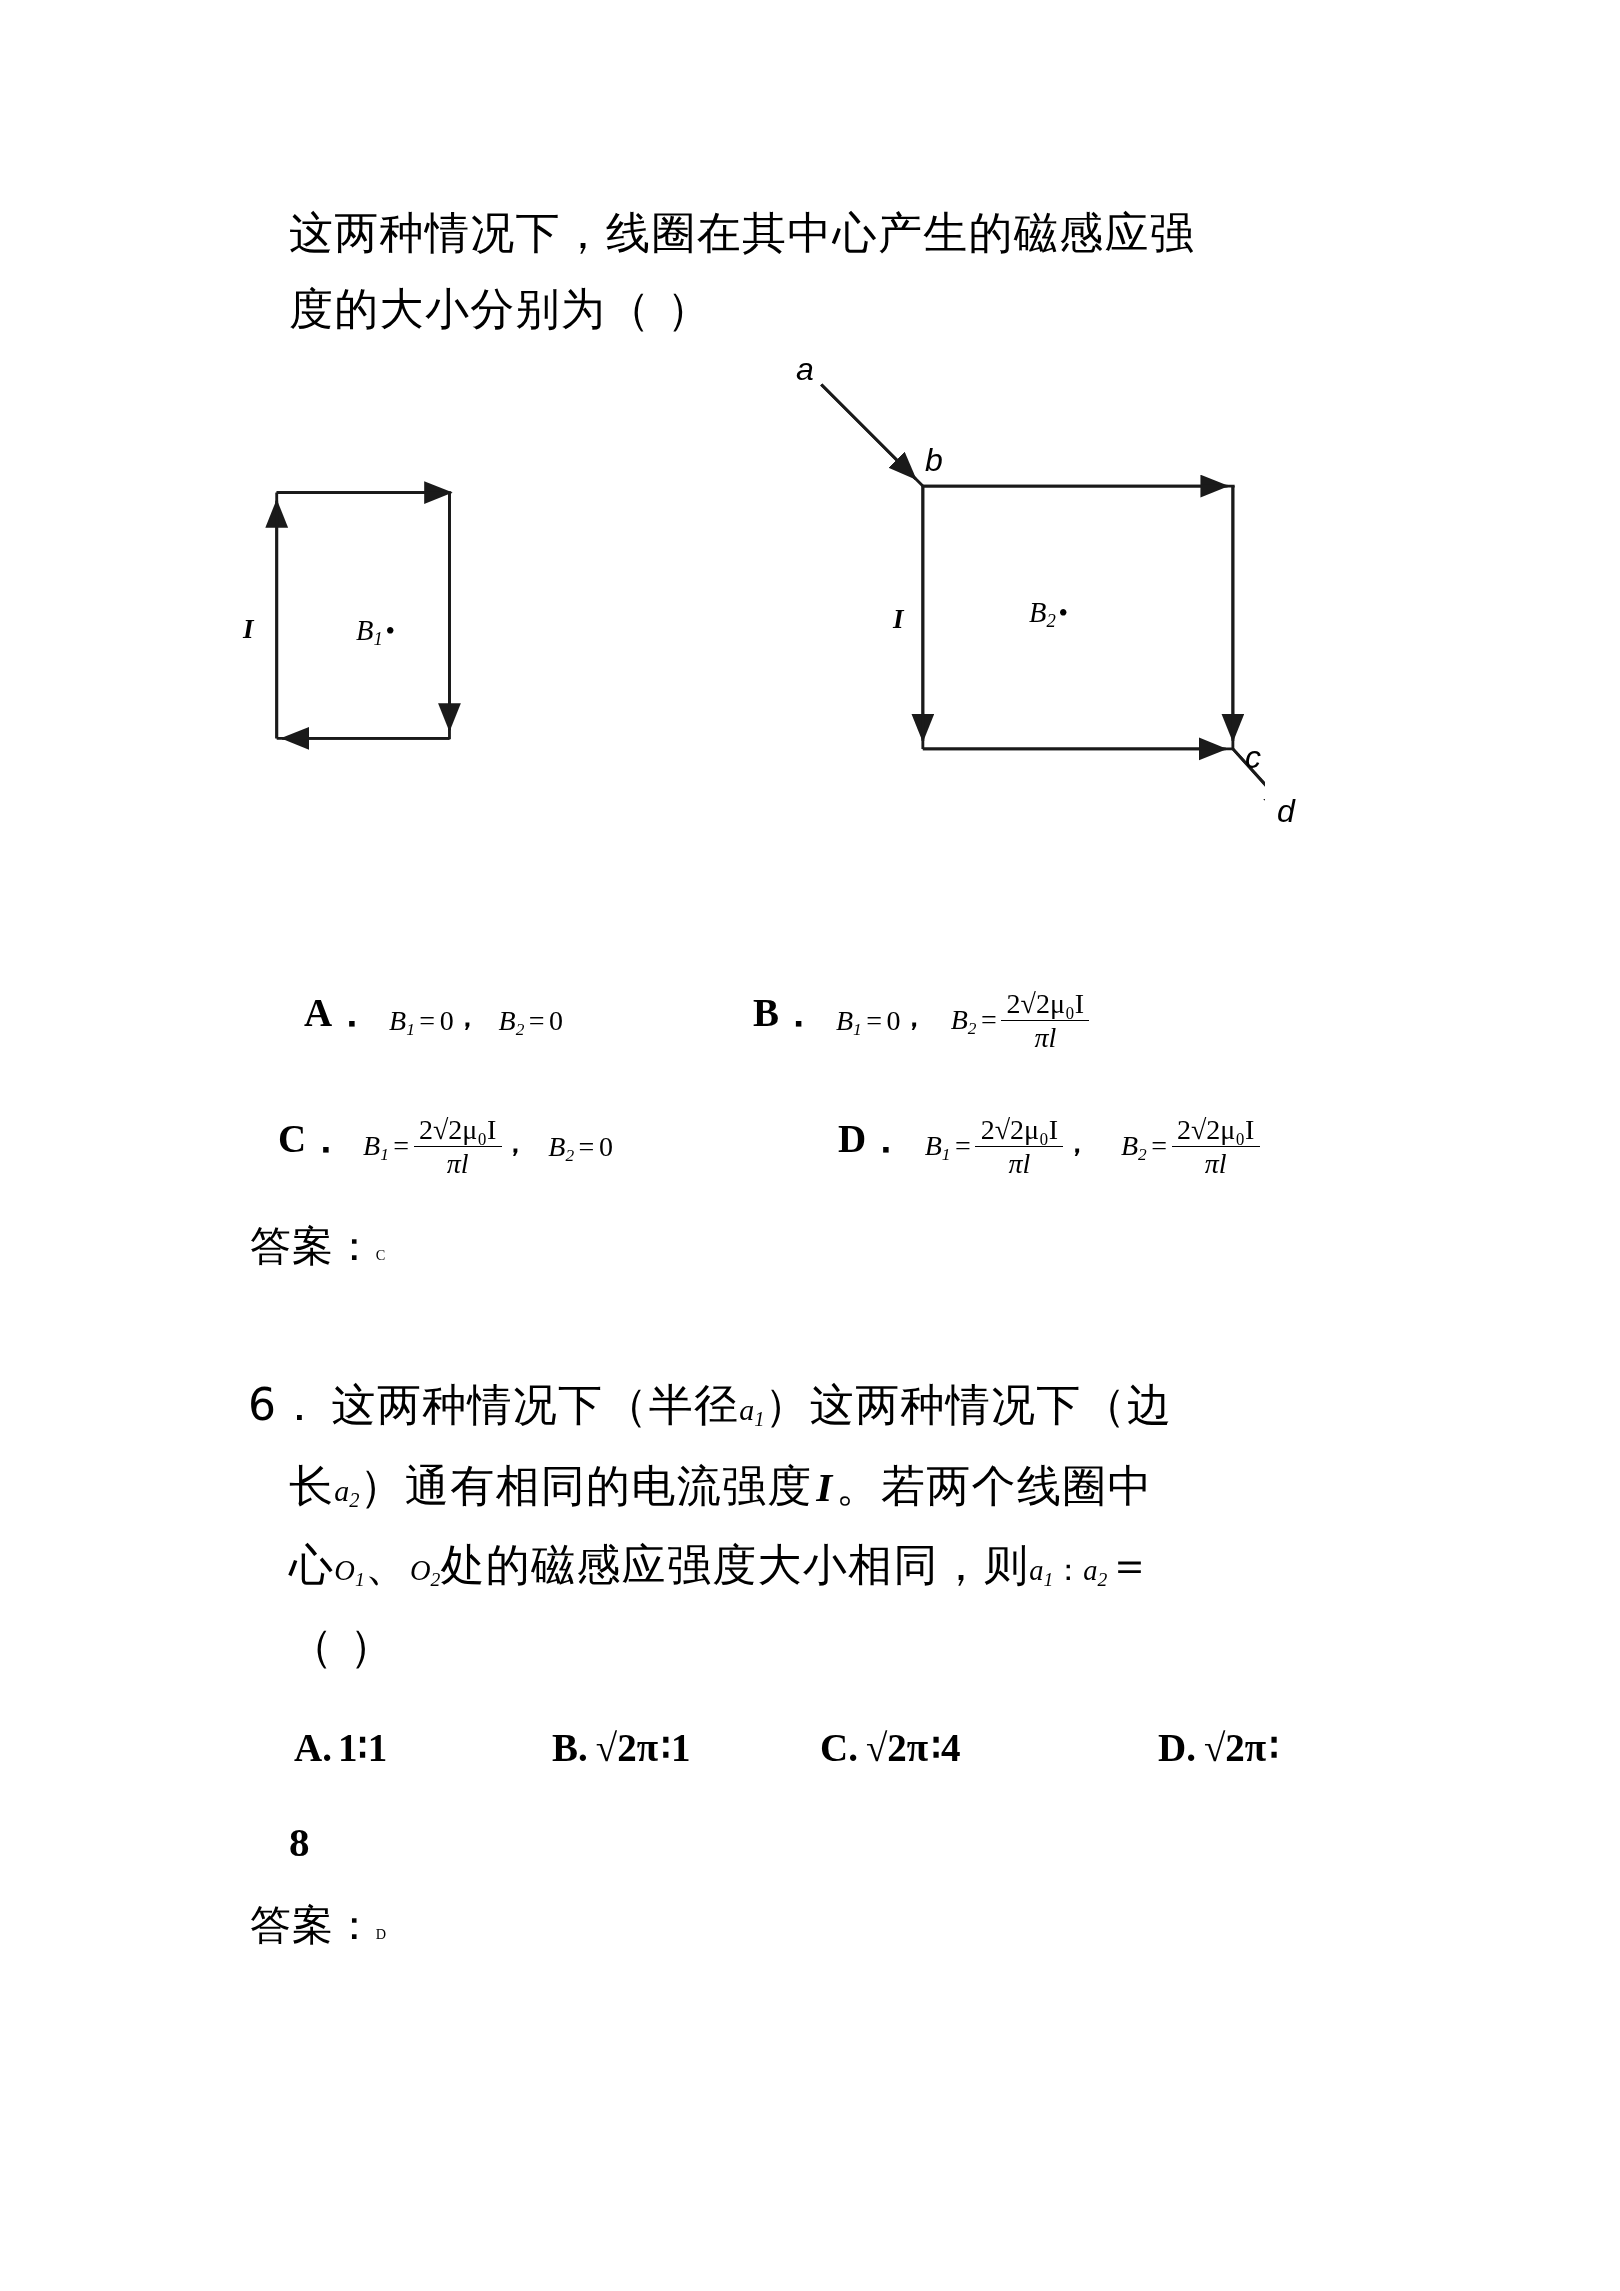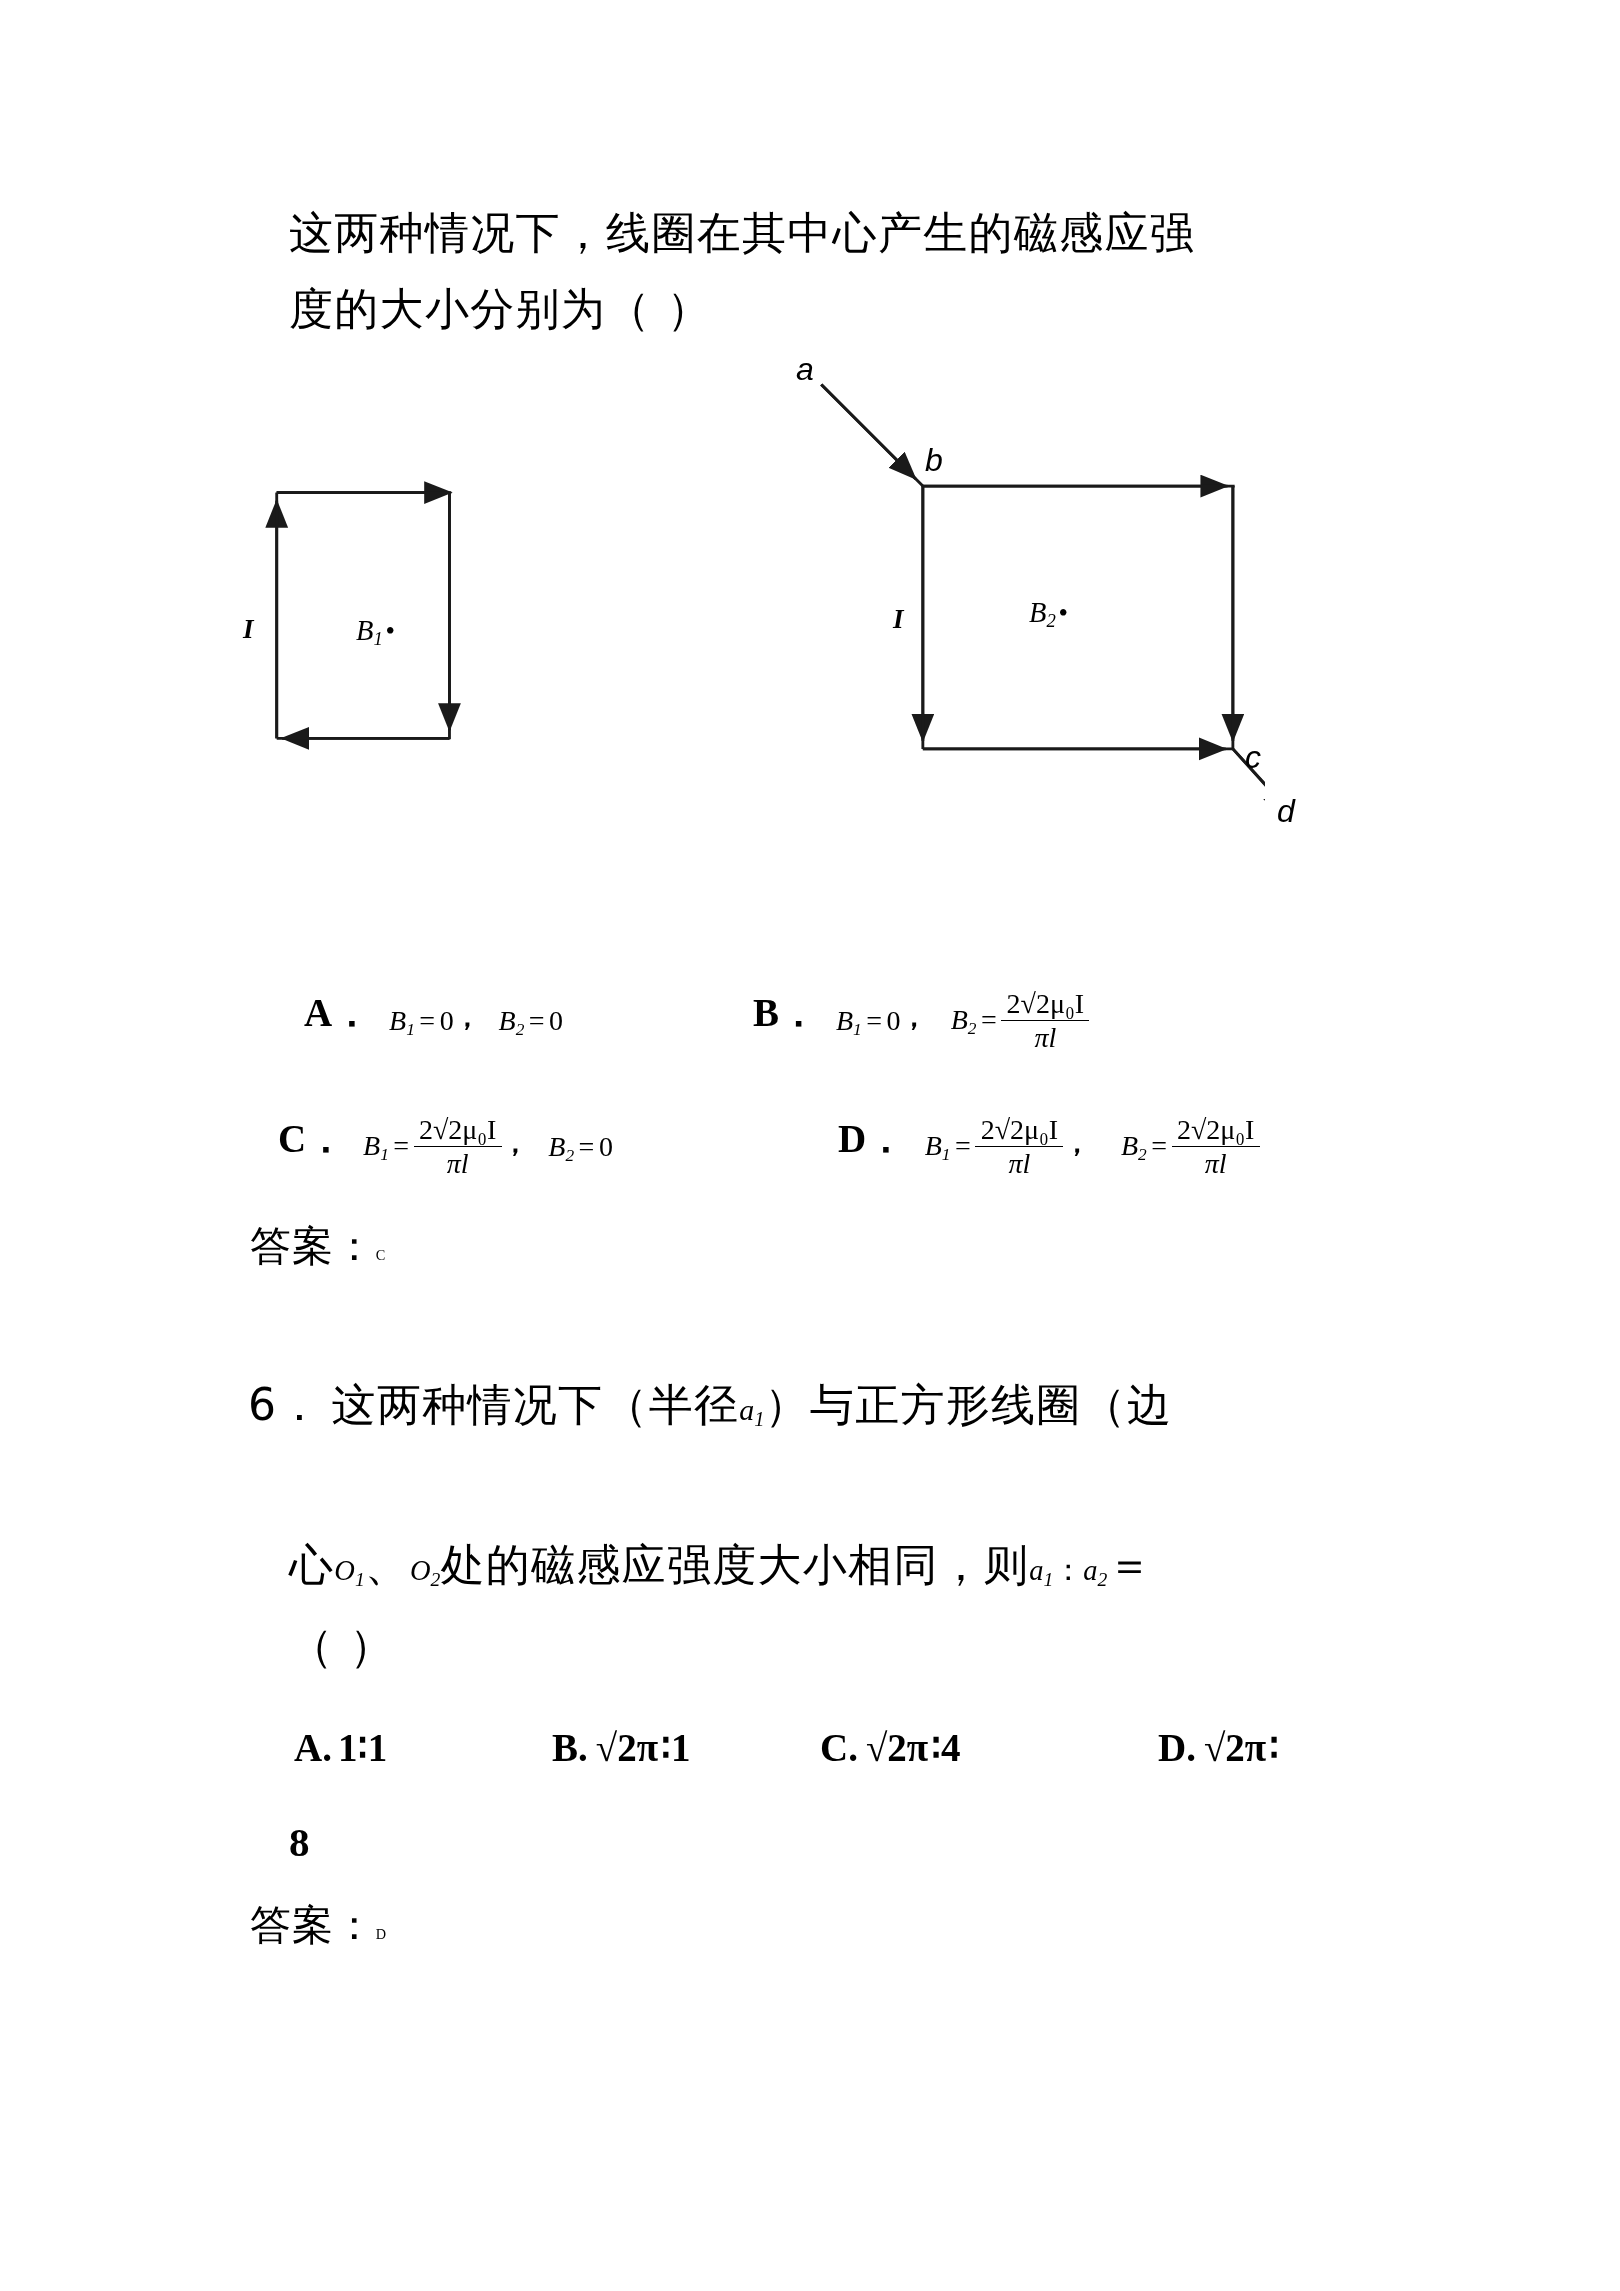--- a/index.html
+++ b/index.html
@@ -249,23 +249,26 @@
         <span class="den mi">πl</span>
       </span>
     </span>
   </div>
 
   <div class="abs" style="left:250px; top:1219px;">
     <span class="cn answer-line">答案：</span><span class="ans-letter">C</span>
   </div>
 
   <div class="abs" style="left:248px; top:1383px;">
-    <span class="cn stem-line">6</span><span class="cn stem-line">．</span><span class="cn stem-line" style="padding-left:9px;">这两种情况下（半径</span><span class="mi" style="font-size:30px;">a</span><span class="mi" style="font-size:20.5px; vertical-align:-0.3em;">1</span><span class="cn stem-line">）与正方形线圈（边</span>
-  </div>
-
+    <span class="cn stem-line">6</span><span class="cn stem-line">．</span><span class="cn stem-line" style="padding-left:9px;">这两种情况下（半径</span><span class="mi" style="font-size:30px;">a</span><span class="mi" style="font-size:20.5px; vertical-align:-0.3em;">1</span><span class="cn stem-line">）这两种情况下（边</span>
+  </div>
+
+  <div class="abs" style="left:289px; top:1463px;">
+    <span class="cn stem-line">长</span><span class="mi" style="font-size:30px;">a</span><span class="mi" style="font-size:20.5px; vertical-align:-0.3em;">2</span><span class="cn stem-line">）通有相同的电流强度</span><span class="mi-b" style="font-size:41px; padding:0 3.6px;">I</span><span class="cn stem-line">。若两个线圈中</span>
+  </div>
 
   <div class="abs" style="left:289px; top:1543px;">
     <span class="cn stem-line">心</span><span class="mi" style="font-size:28.5px;">O</span><span class="mi" style="font-size:19.6px; vertical-align:-0.3em;">1</span><span class="cn stem-line">、</span><span class="mi" style="font-size:28.5px;">O</span><span class="mi" style="font-size:19.6px; vertical-align:-0.3em;">2</span><span class="cn stem-line">处的磁感应强度大小相同，则</span><span class="mi" style="font-size:28.5px;">a</span><span class="mi" style="font-size:19.6px; vertical-align:-0.3em;">1</span><span class="cn" style="font-size:30px;">：</span><span class="mi" style="font-size:28.5px;">a</span><span class="mi" style="font-size:19.6px; vertical-align:-0.3em;">2</span><span class="cn stem-line">＝</span>
   </div>
 
   <div class="abs cn stem-line" style="left:289px; top:1624px;">（ ）</div>
 
   <div class="abs" style="left:294px; top:1725px;">
     <span class="q6-choice">A</span><span class="q6-choice">.</span><span class="q6-choice" style="padding-left:6.2px;">1∶1</span>
   </div>

